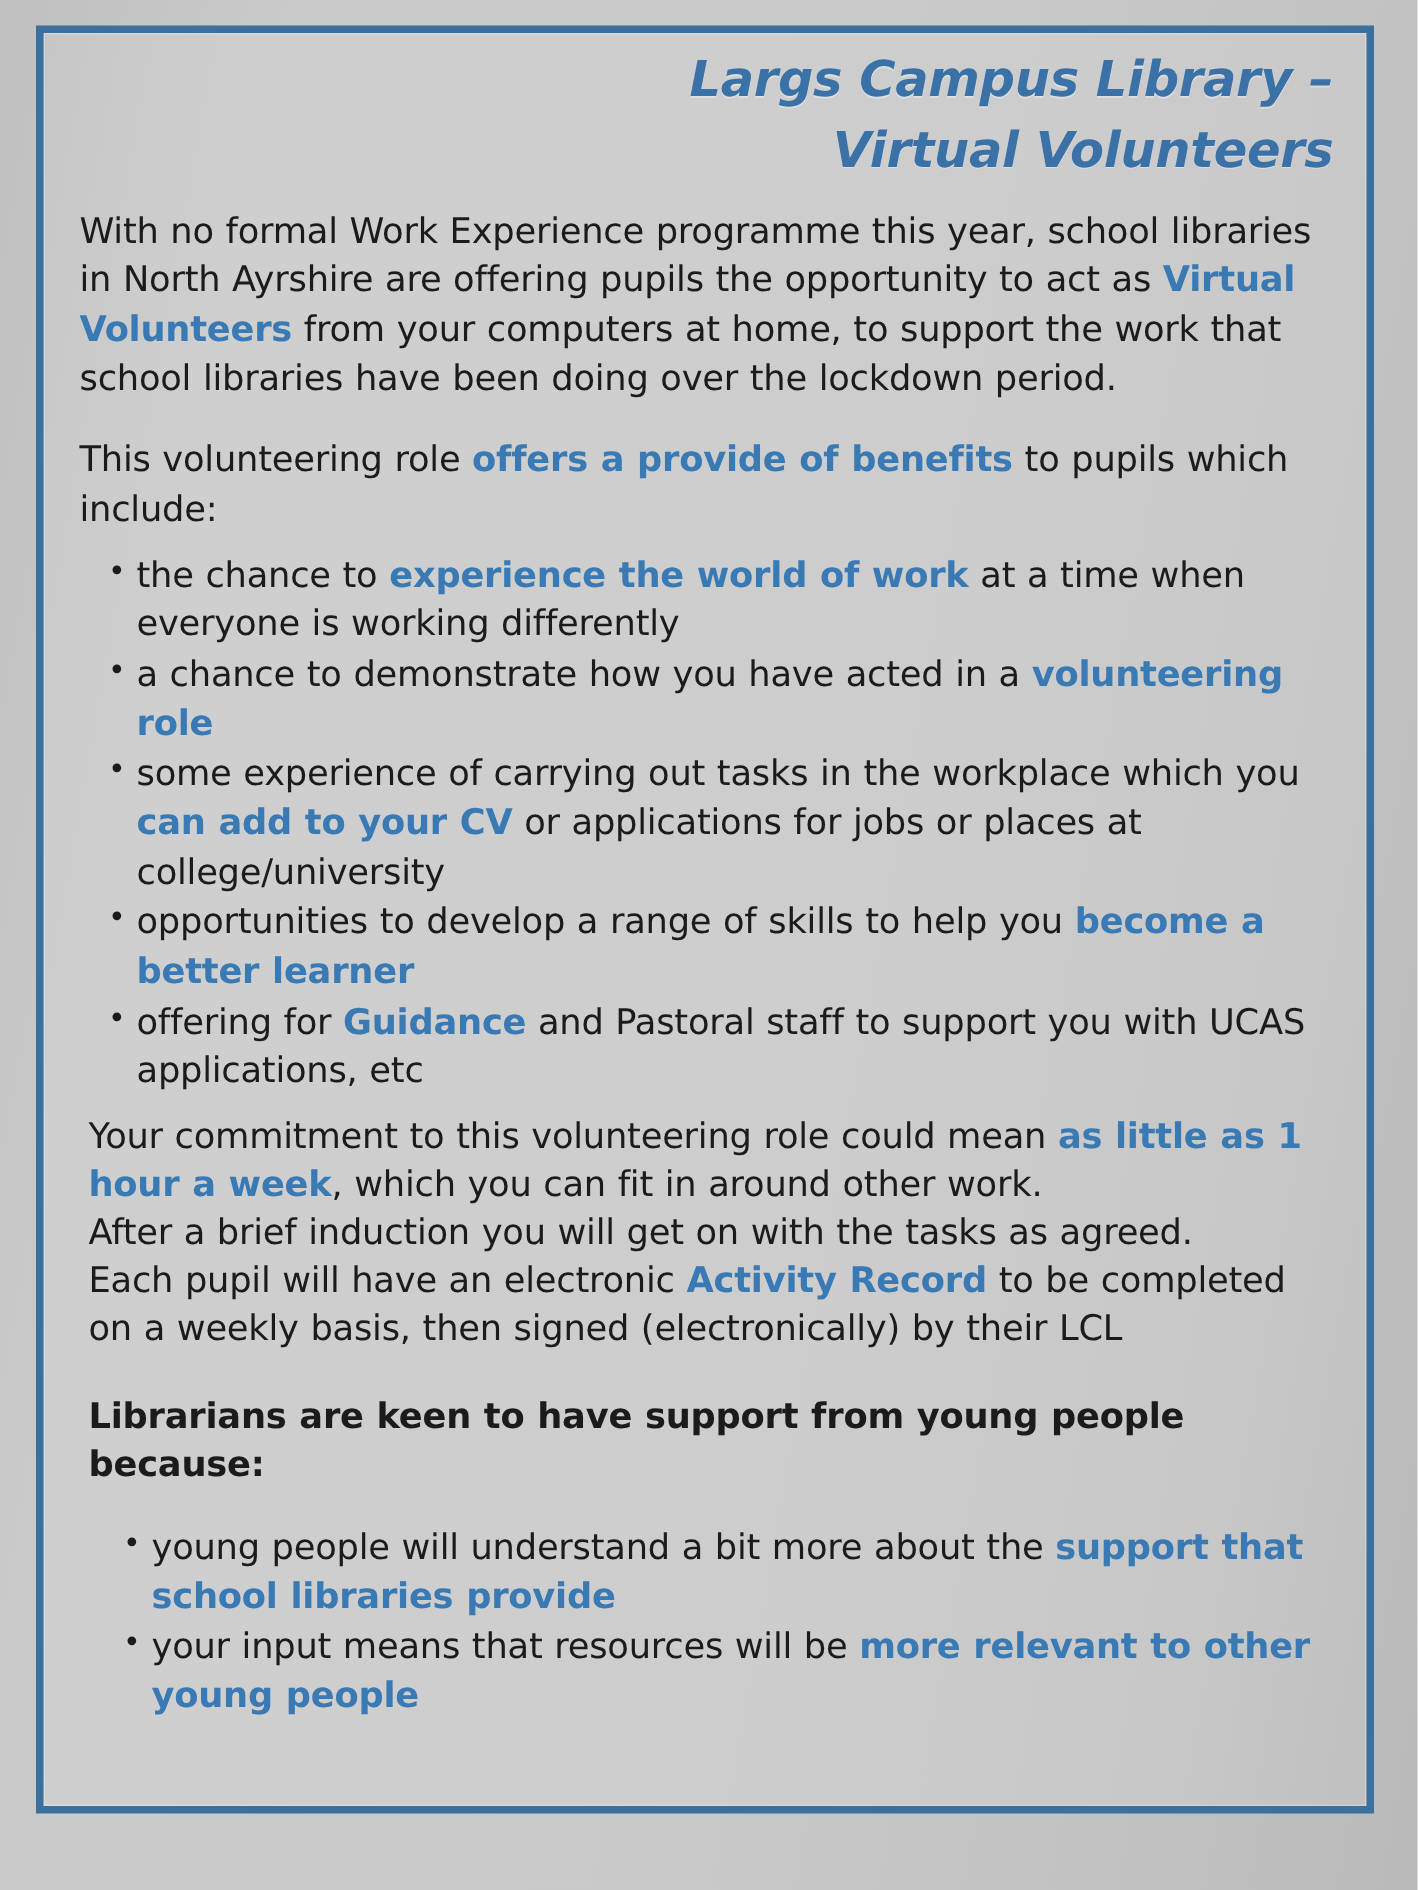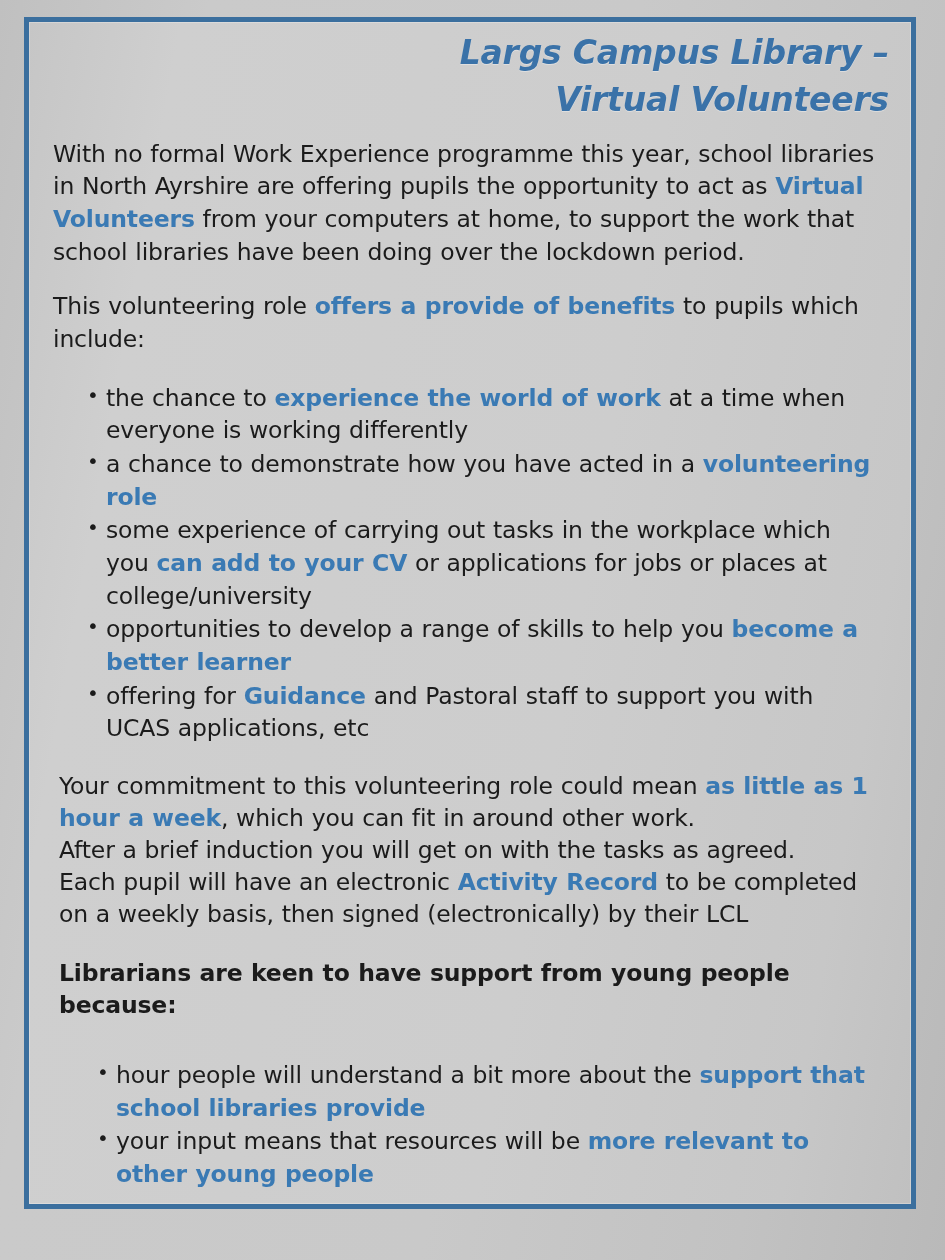--- a/index.html
+++ b/index.html
@@ -69,21 +69,21 @@
     font-weight: bold;
   }
 
   .spacer-sm { height: 11px; }
   .spacer-md { height: 22px; }
   .spacer-lg { height: 26px; }
 
   
   ul.bullets {
     list-style: none;
-    margin: 15px;
+    margin: 0;
     padding: 0;
   }
   ul.bullets > li {
     position: relative;
     padding-left: 22px;
     margin: 0 0 1px 0;
     font-size: 23.5px;
     line-height: 1.39;
     color: #1b1b1b;
     letter-spacing: -0.15px;
@@ -147,18 +147,18 @@
 
     <div class="spacer-lg"></div>
 
     <div id="closing-block">
       <p class="para">Librarians are keen to have support from young people because:</p>
     </div>
 
     <div class="spacer-md"></div>
 
     <ul class="bullets" id="bullets-2">
-      <li><span>hour people will  understand a bit more about the </span><span class="hl">support that school libraries provide</span><span></span></li>
+      <li><span>young people will  understand a bit more about the </span><span class="hl">support that school libraries provide</span><span></span></li>
       <li><span>your input means that resources will be </span><span class="hl">more relevant to other young people</span><span></span></li>
     </ul>
 
   </div>
 </div>
 
 </body></html>

